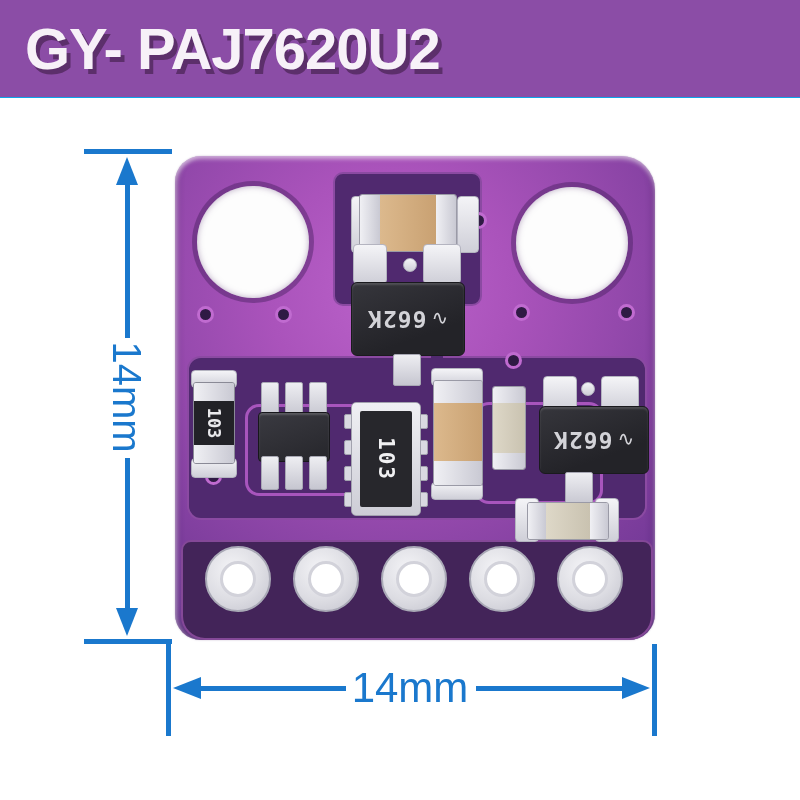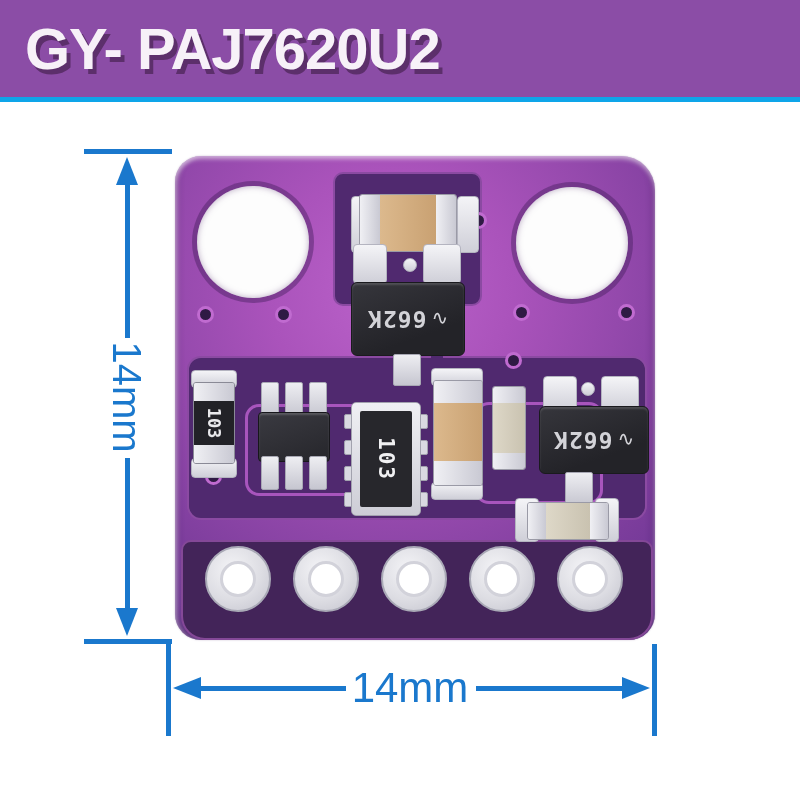--- a/index.html
+++ b/index.html
@@ -7,21 +7,21 @@
     width:800px;height:800px;position:relative;overflow:hidden;
     background:#ffffff;
     font-family:"Liberation Sans", sans-serif;
   }
   .abs{position:absolute;}
 
   
   .banner{
     left:0;top:0;width:800px;height:97px;
     background:#8b4da6;
-    border-bottom:5px solid #0ea5e9;
+    border-bottom:1px solid #0ea5e9;
     display:flex;align-items:center;
   }
   .banner-title{
     margin-left:25px;
     font-size:58px;font-weight:bold;letter-spacing:-1px;
     color:#f7f1f8;
     text-shadow:4px 5px 0 #5c2f6b;
     white-space:nowrap;
   }
 

